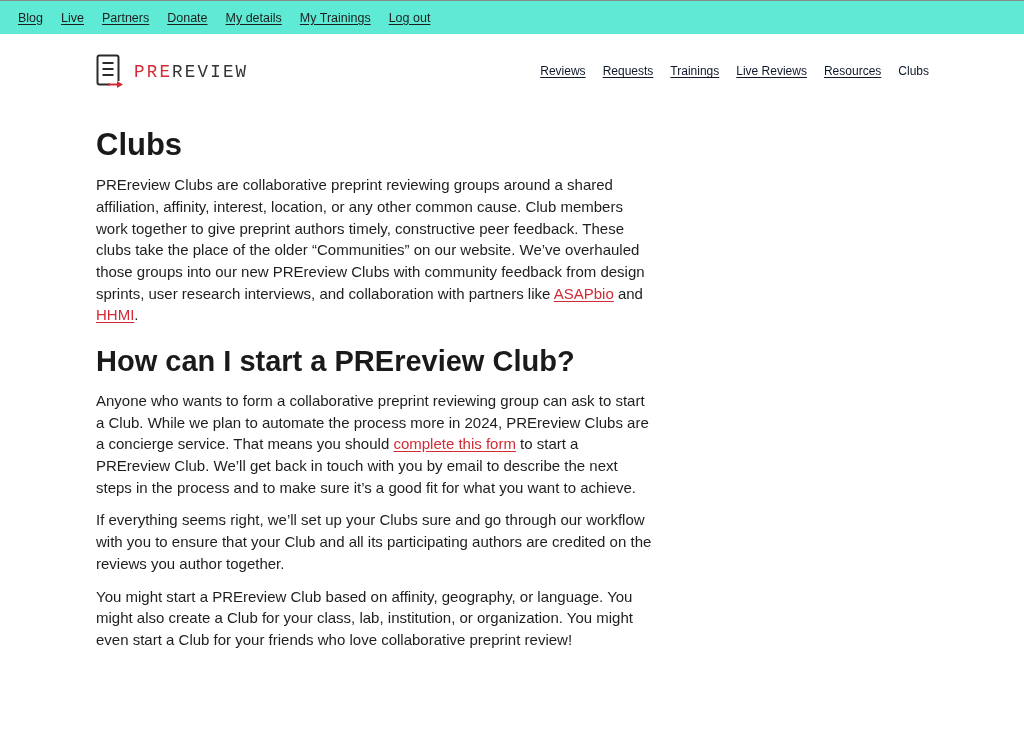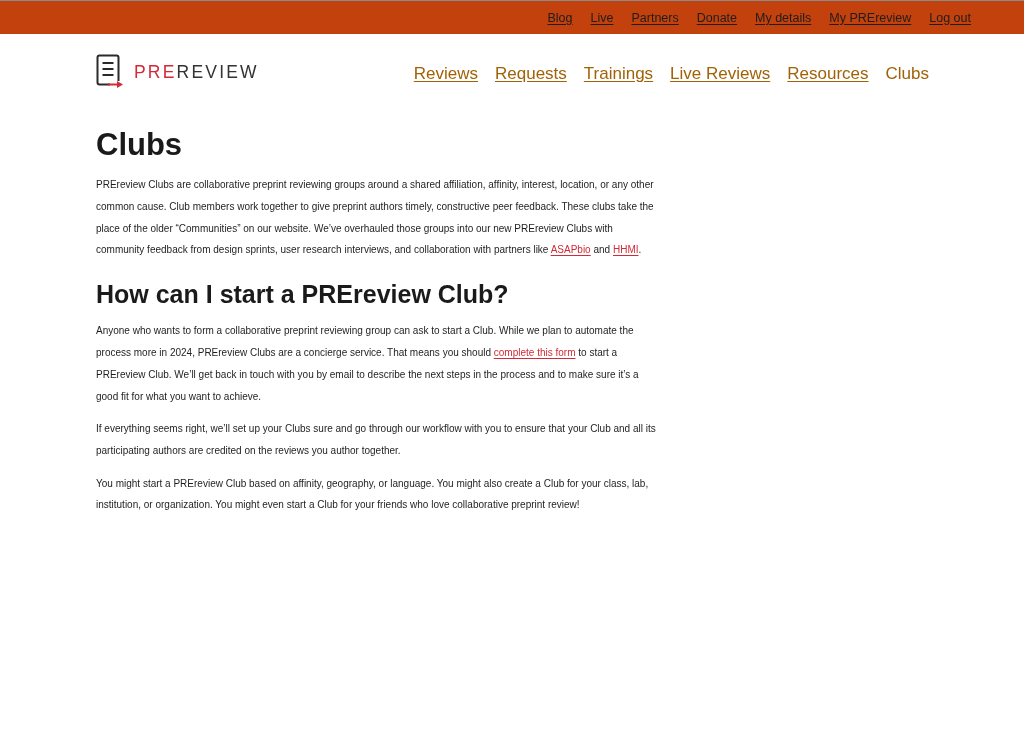--- a/index.html
+++ b/index.html
@@ -1,44 +1,44 @@
 <!DOCTYPE html>
 <html><head>
 <meta charset="utf-8">
 <style>
   * { box-sizing: border-box; margin: 0; padding: 0; }
   html, body { width: 1024px; height: 741px; overflow: hidden; background: #ffffff; }
   body { font-family: "Liberation Sans", "DejaVu Sans", sans-serif; color: #1e1e1e; border-top: 1px solid #8a8a8a; }
   a { color: inherit; }
-  .topbar { height: 33px; background: #c2410c; display: flex; justify-content: flex-end; align-items: center; padding-right: 53px; }
+  .topbar { height: 33px; background: #5eead4; display: flex; justify-content: flex-start; align-items: center; padding-right: 53px; }
   .topbar a { font-size: 12.5px; margin-left: 18px; color: #1e1e1e; text-decoration: underline; text-underline-offset: 2px; }
   .header { position: relative; height: 75px; }
   .logo { position: absolute; left: 96px; top: 20px; display: flex; align-items: center; }
   .logo svg { display: block; }
-  .logo-text { margin-left: 10px; font-size: 17.5px; letter-spacing: 2.2px; font-family: Liberation Sans, sans-serif; font-weight: 500; color: #333; }
+  .logo-text { margin-left: 10px; font-size: 17.5px; letter-spacing: 2.2px; font-family: Liberation Mono, monospace; font-weight: 500; color: #333; }
   .logo-text .pre { color: #d22a36; }
   .mainnav { position: absolute; right: 95px; top: 30px; display: flex; }
-  .mainnav a { font-size: 17px; margin-left: 17px; color: #a16207; text-decoration: underline; text-underline-offset: 2px; }
+  .mainnav a { font-size: 12px; margin-left: 17px; color: #0f172a; text-decoration: underline; text-underline-offset: 2px; }
   .mainnav a.current { text-decoration: none; }
   .content { position: absolute; left: 96px; top: 128px; width: 560px; }
   h1 { font-size: 31px; font-weight: 700; line-height: 1.1; margin-bottom: 12px; color: #1a1a1a; }
-  h2 { font-size: 25px; font-weight: 700; line-height: 1.1; margin-top: 20px; margin-bottom: 12px; color: #1a1a1a; }
-  p { font-size: 10px; line-height: 21.7px; margin-bottom: 11px; color: #1e1e1e; }
+  h2 { font-size: 29px; font-weight: 700; line-height: 1.1; margin-top: 20px; margin-bottom: 12px; color: #1a1a1a; }
+  p { font-size: 15px; line-height: 21.7px; margin-bottom: 11px; color: #1e1e1e; }
   p a { color: #d22a36; text-decoration: underline; text-underline-offset: 2px; }
 </style>
 </head>
 <body>
 
 <nav class="topbar">
   <a href="#">Blog</a>
   <a href="#">Live</a>
   <a href="#">Partners</a>
   <a href="#">Donate</a>
   <a href="#">My details</a>
-  <a href="#">My PREreview</a>
+  <a href="#">My Trainings</a>
   <a href="#">Log out</a>
 </nav>
 
 <header class="header">
   <a href="#" class="logo" style="text-decoration:none;">
     <span>
       <svg width="28" height="36" viewBox="0 0 28 36">
         <rect x="1.5" y="1.5" width="21" height="29" rx="2" fill="none" stroke="#2a2a2a" stroke-width="2"></rect>
         <line x1="6.5" y1="9" x2="17.5" y2="9" stroke="#2a2a2a" stroke-width="2"></line>
         <line x1="6.5" y1="15" x2="17.5" y2="15" stroke="#2a2a2a" stroke-width="2"></line>

